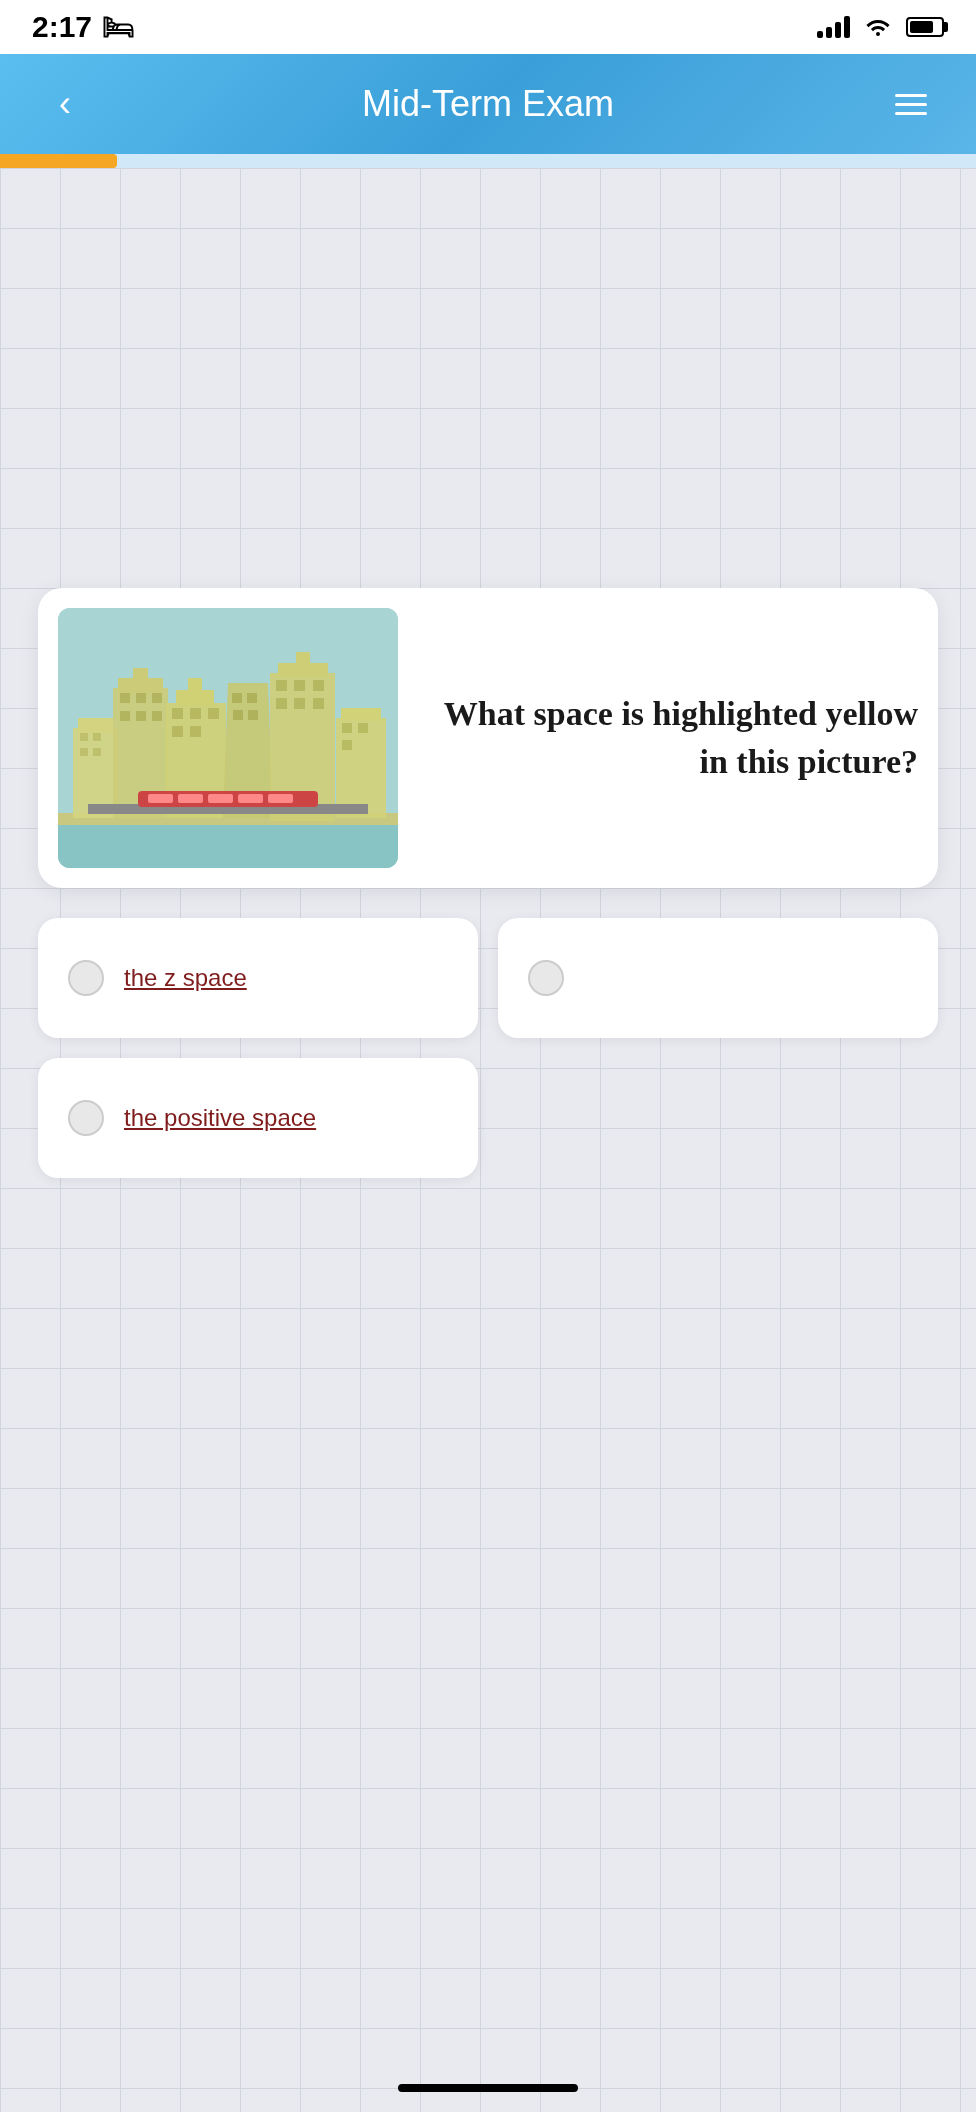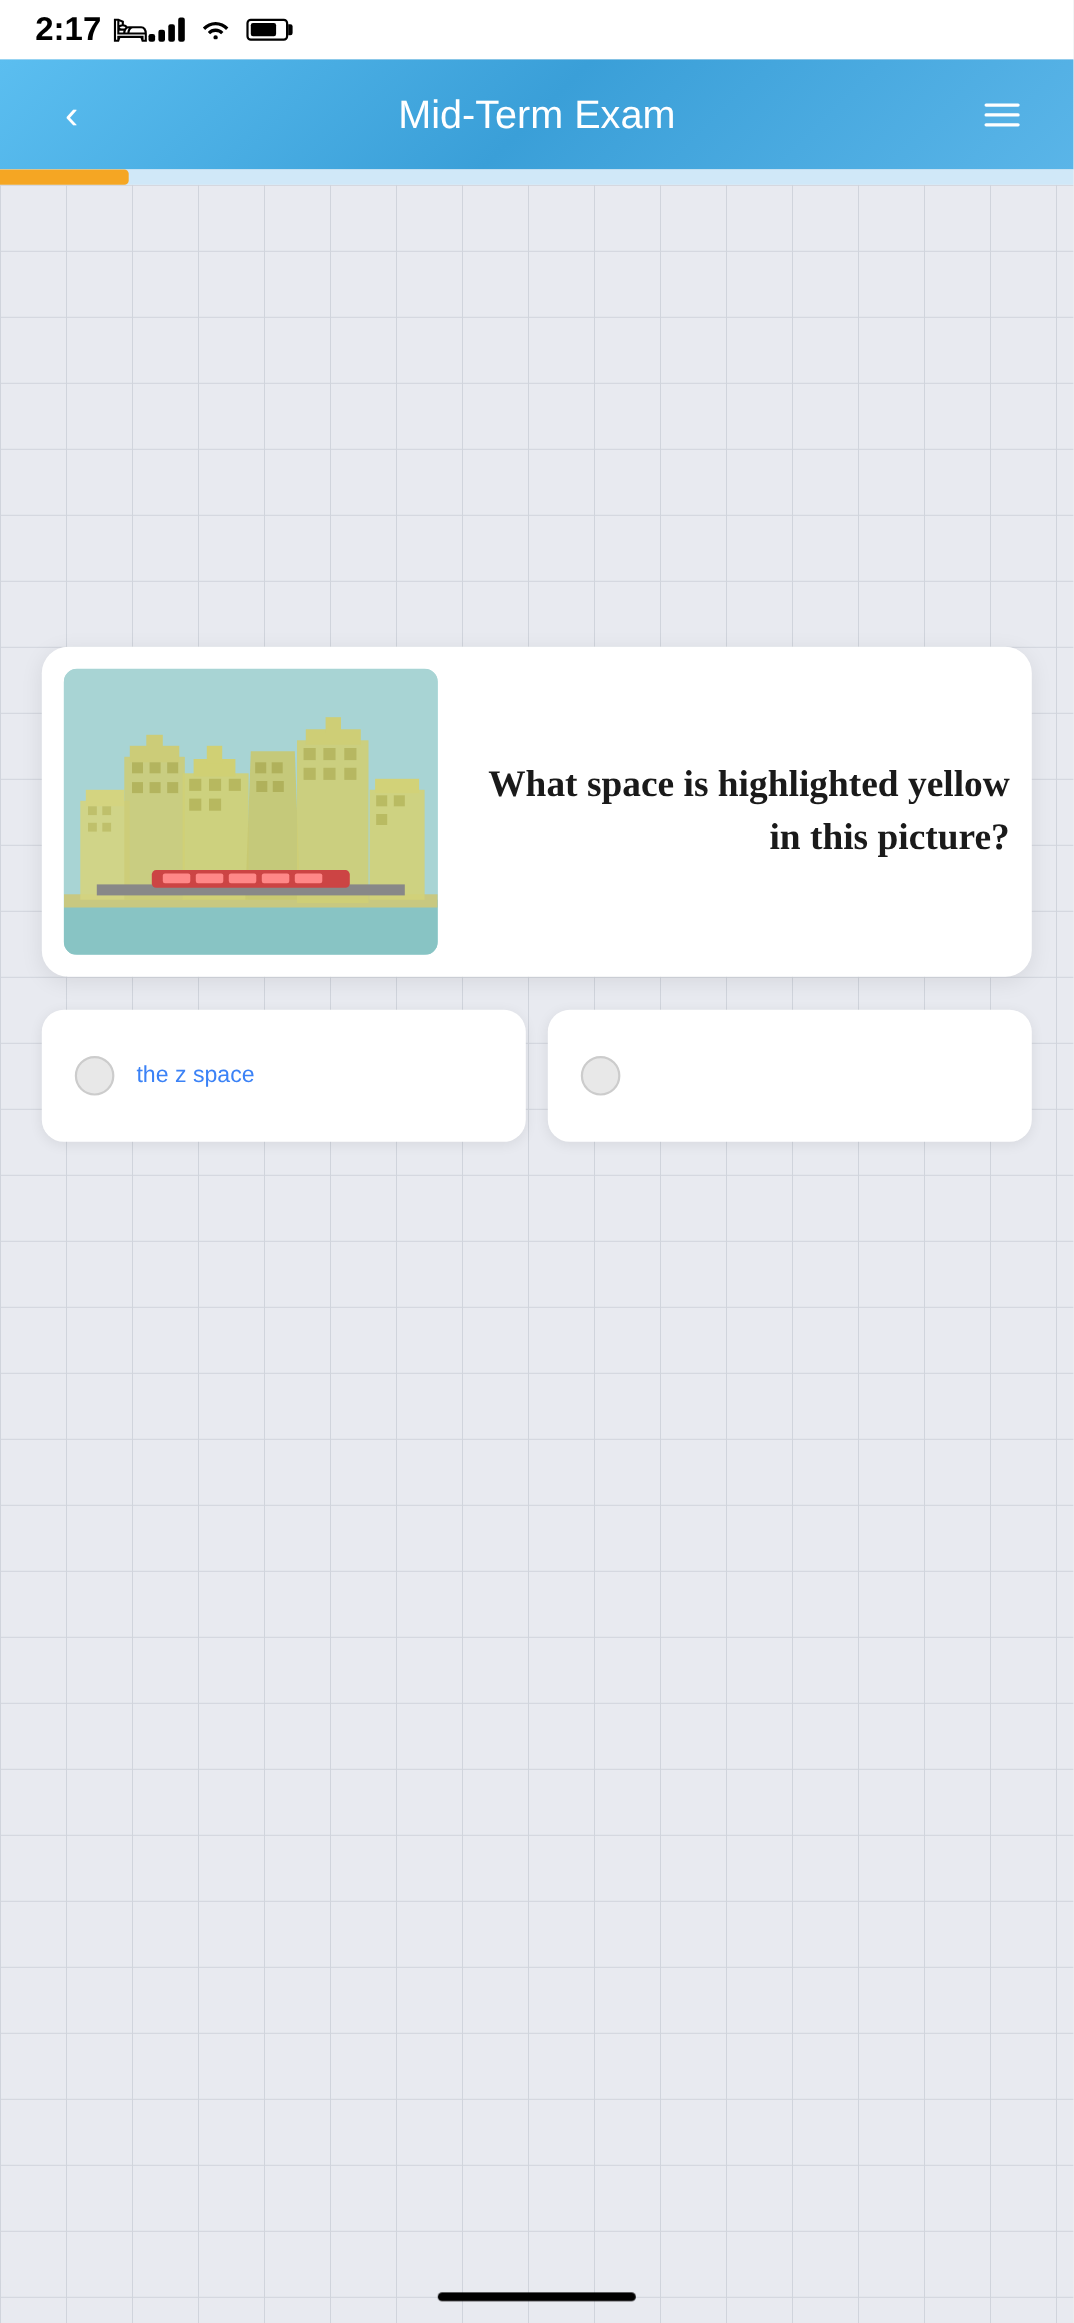--- a/index.html
+++ b/index.html
@@ -12,21 +12,21 @@
       font-family: -apple-system, BlinkMacSystemFont, 'Helvetica Neue', sans-serif;
       overflow-x: hidden;
     }
 
     
     .status-bar {
       background: #fff;
       height: 54px;
       display: flex;
       align-items: center;
-      justify-content: flex-start;
+      justify-content: space-between;
       padding: 0 32px;
     }
 
     .status-time {
       font-size: 30px;
       font-weight: 600;
       color: #000;
       display: flex;
       align-items: center;
       gap: 10px;
@@ -227,24 +227,25 @@
     .answer-radio {
       width: 36px;
       height: 36px;
       border-radius: 50%;
       border: 2px solid #ccc;
       background: #e8e8e8;
       flex-shrink: 0;
     }
 
     .answer-label {
-      font-size: 21px;
-      color: #3b82f6;
+      font-size: 24px;
+      color: #7f1d1d;
       line-height: 1.3;
       font-family: -apple-system, BlinkMacSystemFont, sans-serif;
+      text-decoration: underline;
     }
 
     
     .home-indicator {
       position: fixed;
       bottom: 20px;
       left: 50%;
       transform: translateX(-50%);
       width: 180px;
       height: 8px;
@@ -378,17 +379,21 @@
   </div>
 
   <div class="answers-grid">
     <div class="answer-option">
       <div class="answer-radio"></div>
       <span class="answer-label">the z space</span>
     </div>
     <div class="answer-option">
       <div class="answer-radio"></div>
     </div>
+    <div class="answer-option">
+      <div class="answer-radio"></div>
+      <span class="answer-label">the positive space</span>
+    </div>
   </div>
 
 </div>
 
 <div class="home-indicator"></div>
 
 </body></html>

